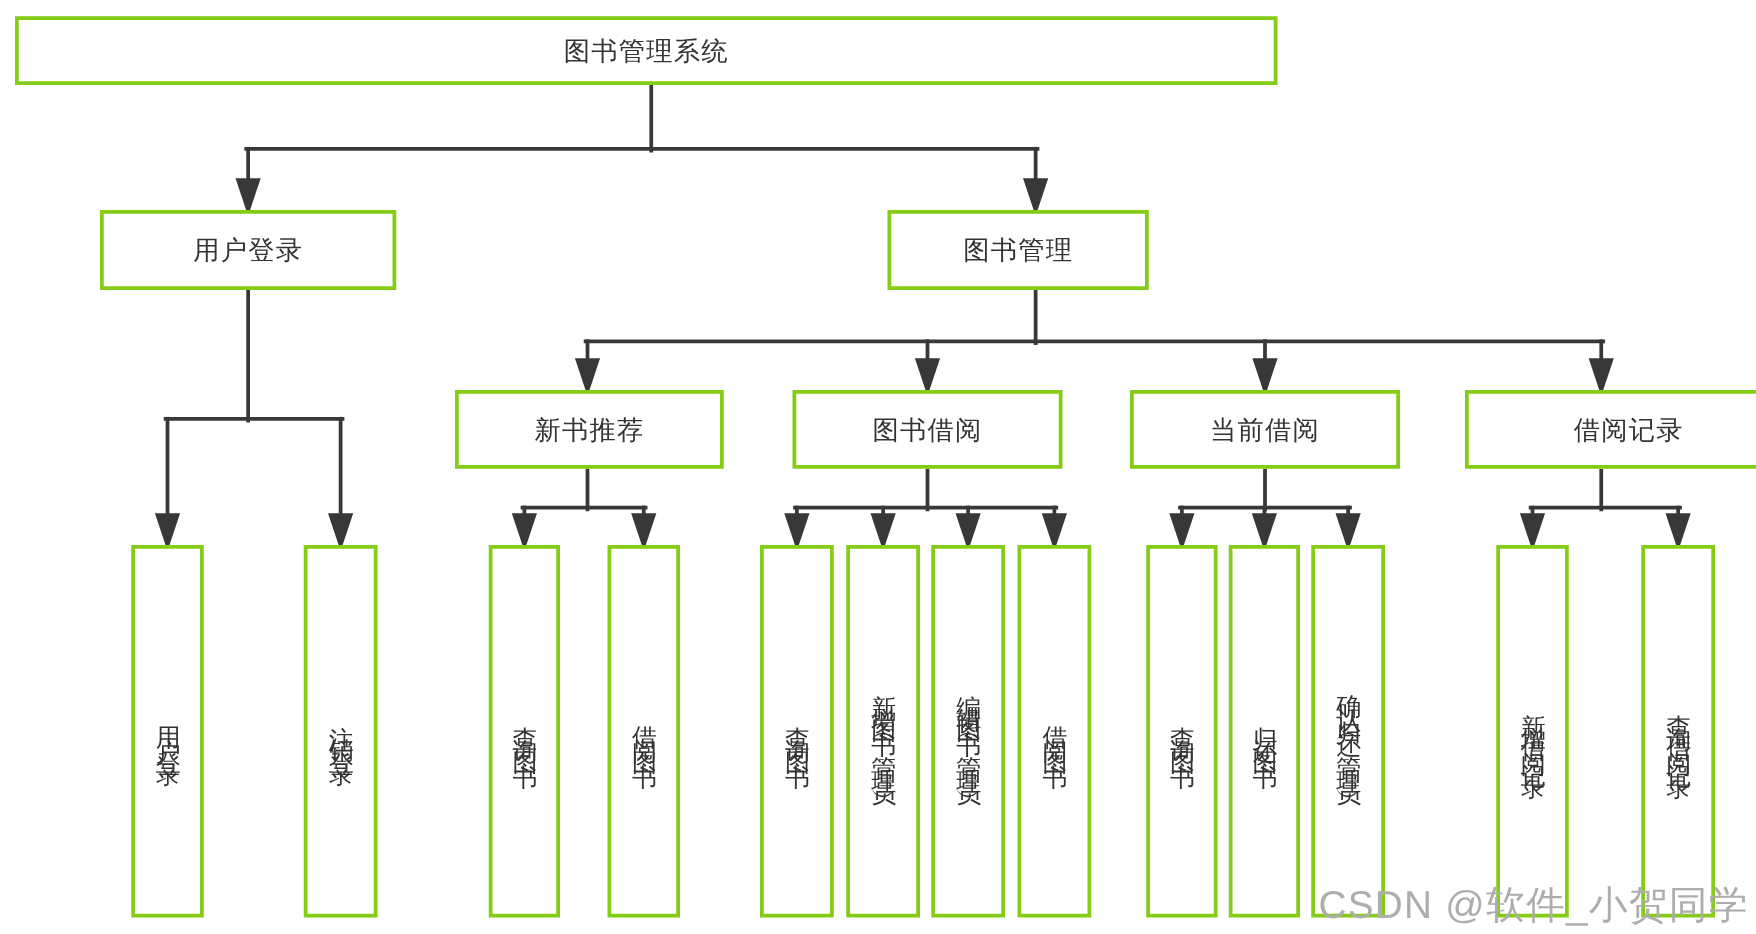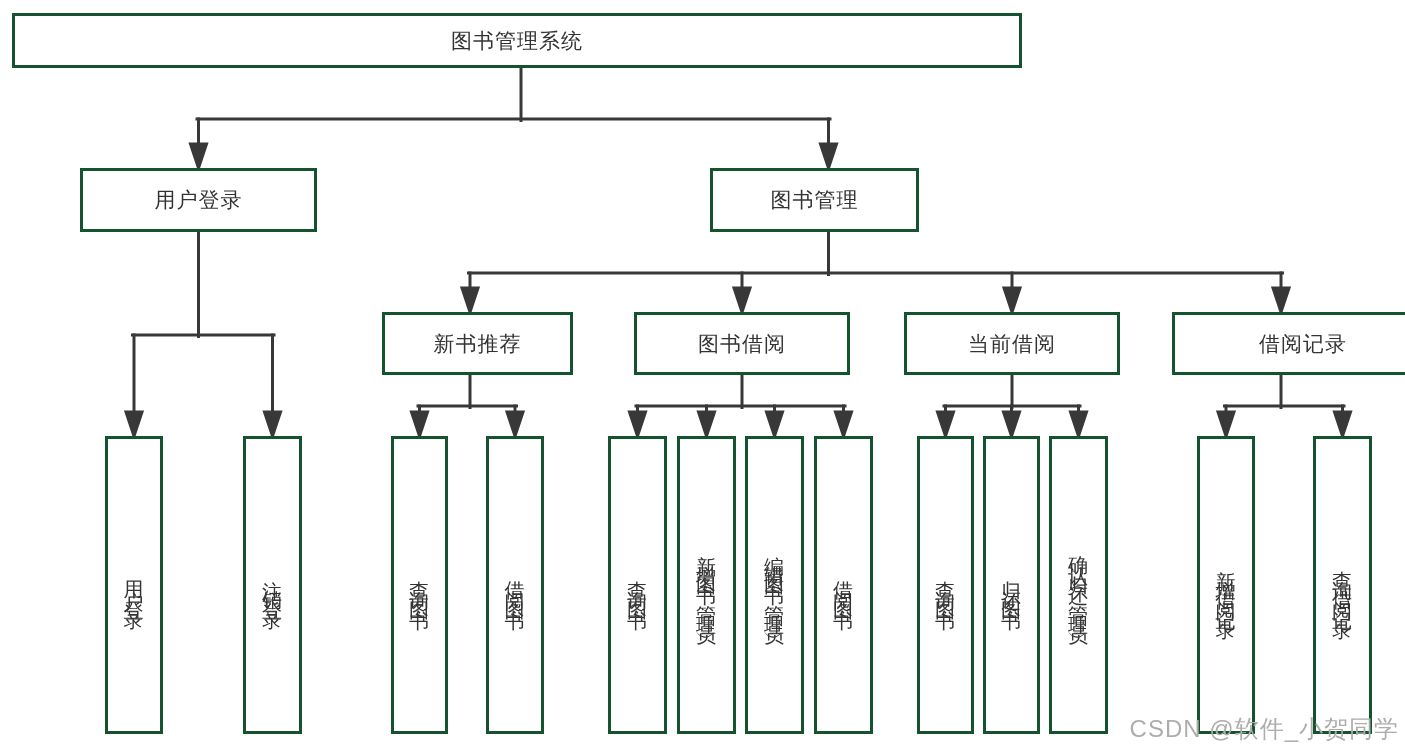--- a/index.html
+++ b/index.html
@@ -19,21 +19,21 @@
     position: absolute;
     left: 0;
     top: 0;
     width: 1405px;
     height: 747px;
     z-index: 1;
   }
   .node {
     position: absolute;
     box-sizing: border-box;
-    border: 3px solid #14532d;
+    border: 3px solid #84cc16;
     background: #ffffff;
     display: flex;
     align-items: center;
     justify-content: center;
     color: #333333;
     z-index: 2;
   }
   .h-label {
     font-size: 21px;
     letter-spacing: 1px;
@@ -48,21 +48,21 @@
     text-orientation: mixed;
     font-size: 20px;
     letter-spacing: 10px;
     line-height: 1;
     white-space: nowrap;
   }
   .watermark {
     position: absolute;
     right: 6px;
     bottom: 2px;
-    font-size: 24px;
+    font-size: 31px;
     color: #adadad;
     letter-spacing: 1px;
     z-index: 5;
     white-space: nowrap;
     margin-top: 13px;
   }
 </style>
 </head>
 <body>
 
@@ -148,21 +148,21 @@
     <span class="h-label">图书管理系统</span>
   </div>
 
   <div class="node" style="left:80px; top:168px; width:237px; height:64px">
     <span class="h-label">用户登录</span>
   </div>
   <div class="node" style="left:710px; top:168px; width:209px; height:64px">
     <span class="h-label">图书管理</span>
   </div>
 
-  <div class="node" style="left:382px; top:312px; width:191px; height:63px">
+  <div class="node" style="left:364px; top:312px; width:215px; height:63px">
     <span class="h-label">新书推荐</span>
   </div>
   <div class="node" style="left:904px; top:312px; width:216px; height:63px">
     <span class="h-label">当前借阅</span>
   </div>
   <div class="node" style="left:634px; top:312px; width:216px; height:63px">
     <span class="h-label">图书借阅</span>
   </div>
   <div class="node" style="left:1172px; top:312px; width:262px; height:63px">
     <span class="h-label">借阅记录</span>

